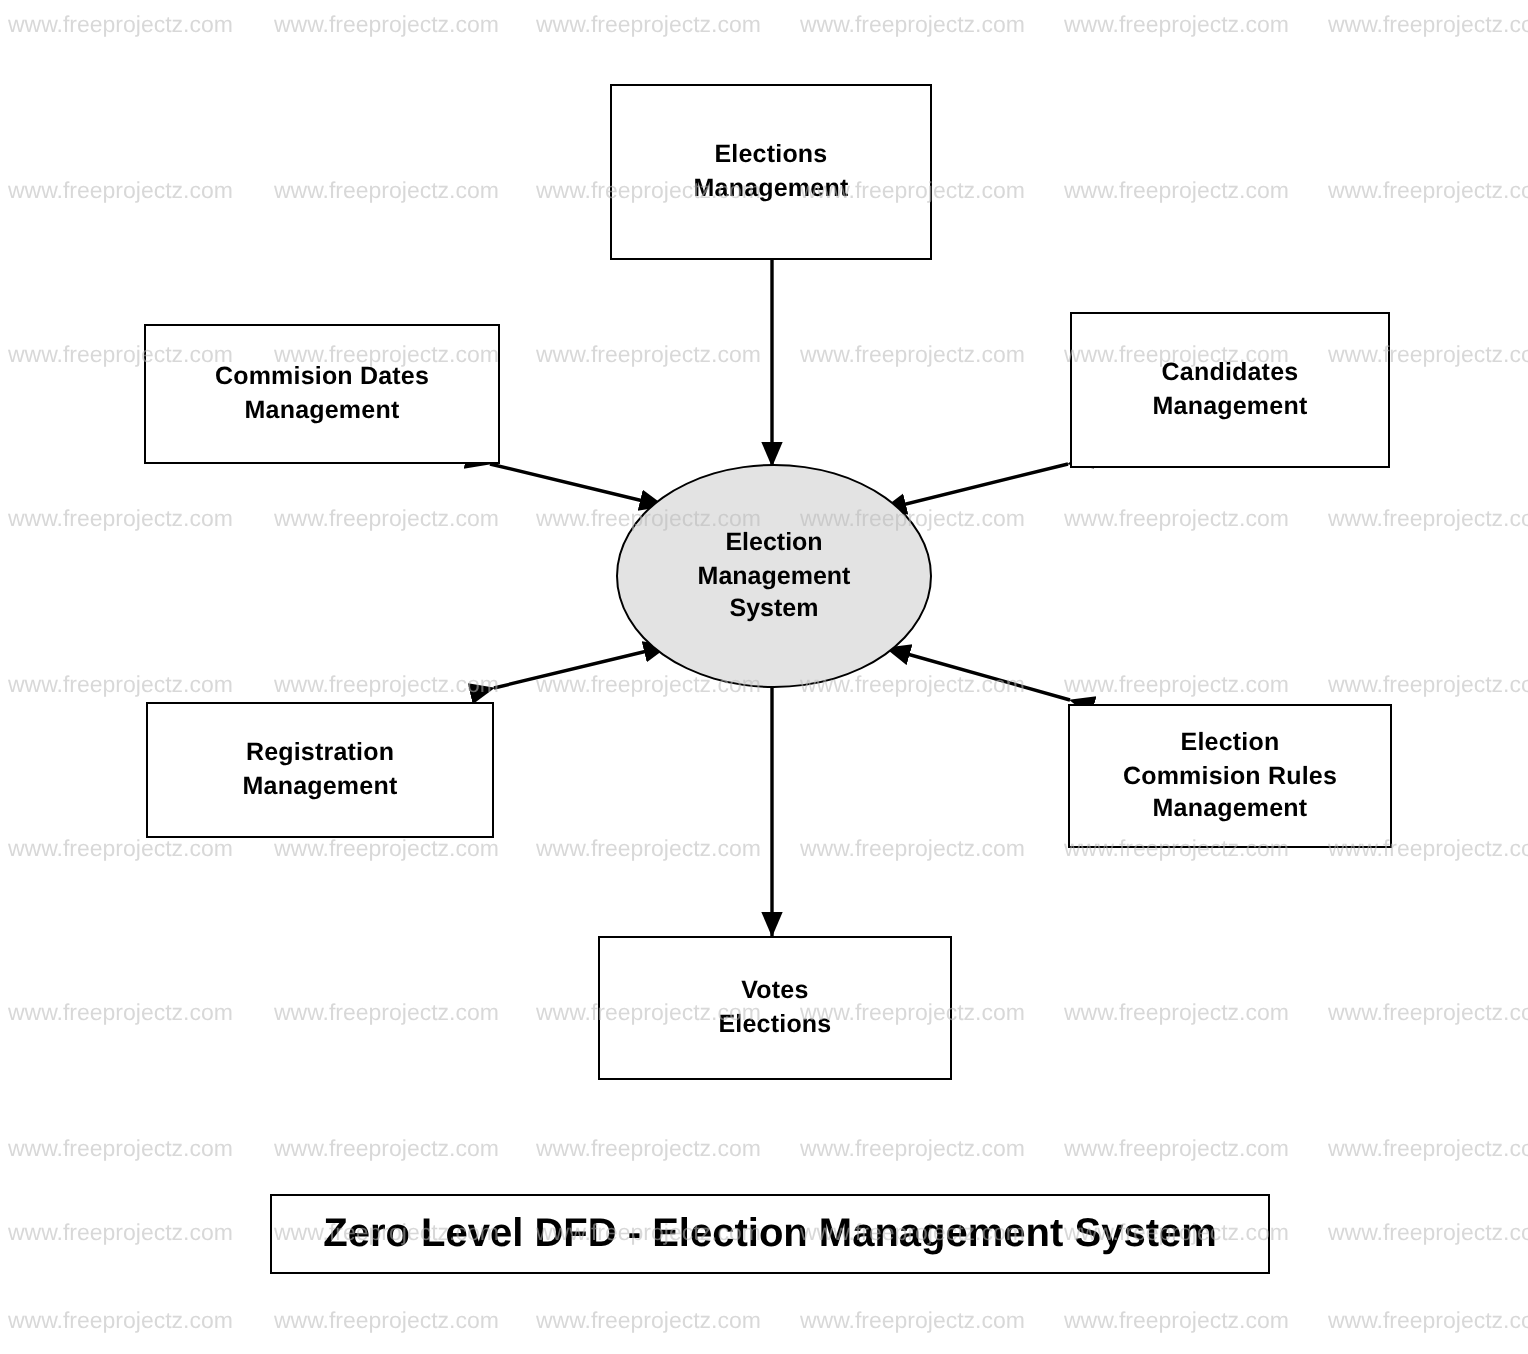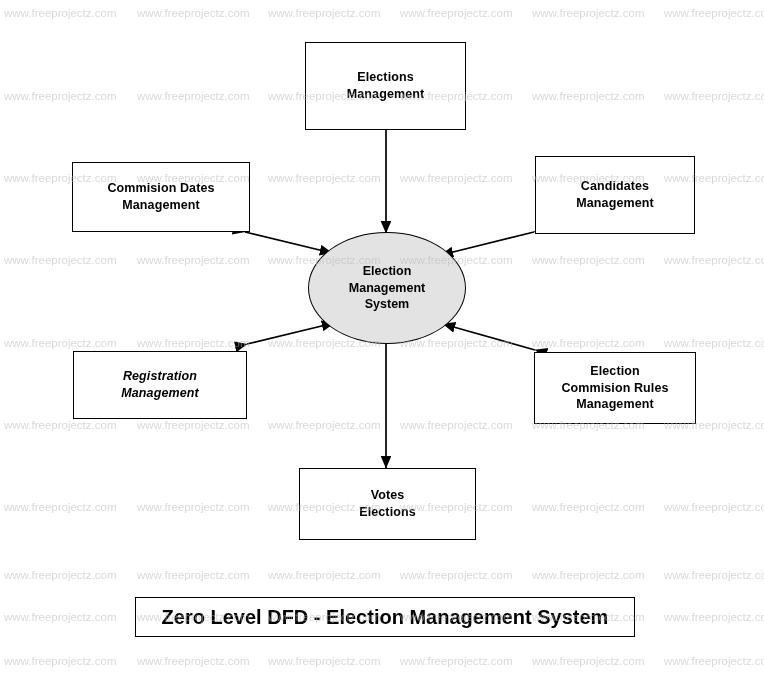--- a/index.html
+++ b/index.html
@@ -121,21 +121,21 @@
   <div class="node" style="left:72px; top:162px; width:178px; height:70px;">
     <div class="label">Commision Dates
 Management</div>
   </div>
 
   <div class="node" style="left:535px; top:156px; width:160px; height:78px;">
     <div class="label">Candidates
 Management</div>
   </div>
 
-  <div class="node" style="left:73px; top:351px; width:174px; height:68px;font-style:italic;">
+  <div class="node" style="left:73px; top:351px; width:174px; height:68px;">
     <div class="label">Registration
 Management</div>
   </div>
 
   <div class="node" style="left:534px; top:352px; width:162px; height:72px;">
     <div class="label">Election
 Commision Rules
 Management</div>
   </div>
 

